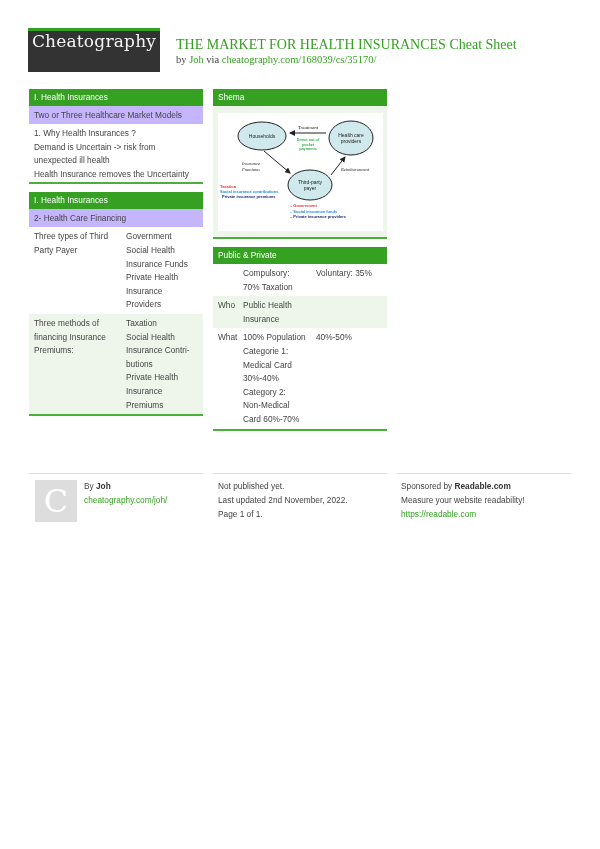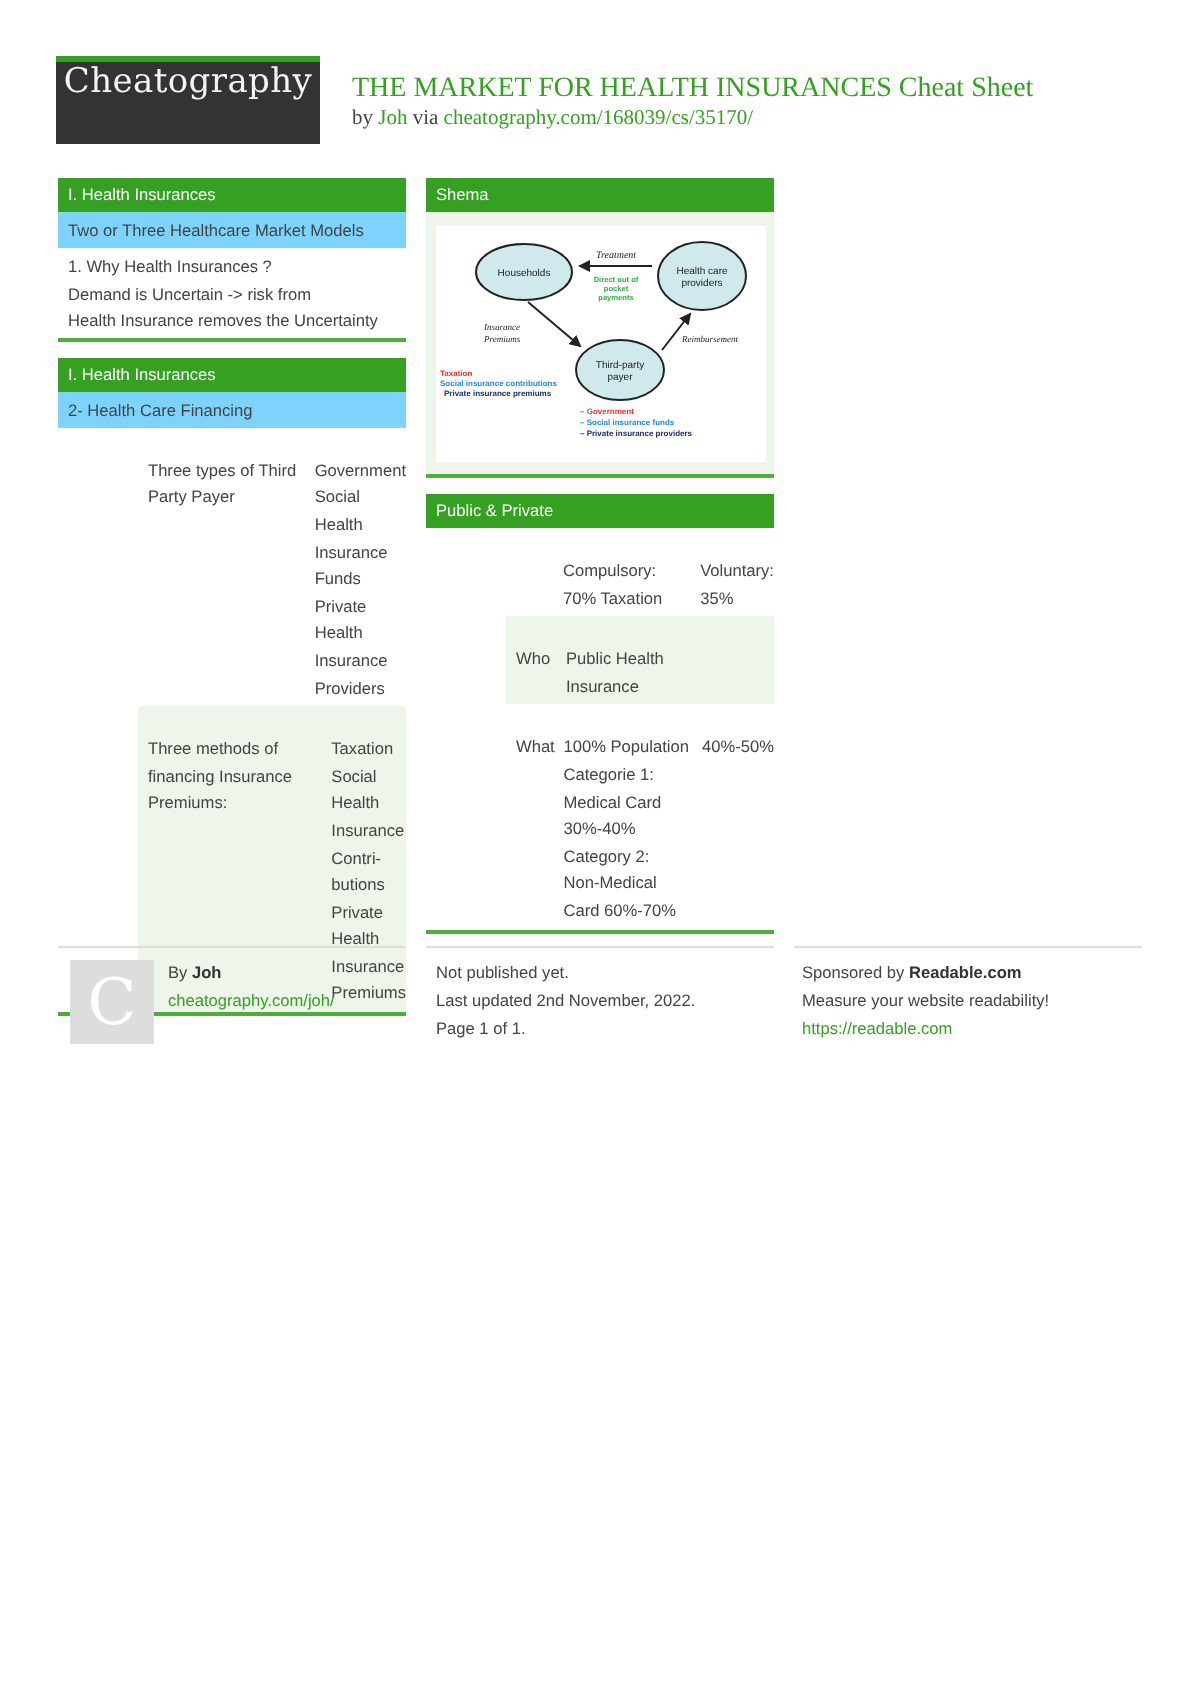--- a/index.html
+++ b/index.html
@@ -8,23 +8,23 @@
   .logo span { color:#f4f4f4; font-family:"DejaVu Serif", serif; font-size:17px; letter-spacing:0.2px; }
   .title { position:absolute; left:176px; top:37px; font-family:"Liberation Serif", serif; font-size:14px; color:#35a021; white-space:nowrap; }
   .byline { position:absolute; left:176px; top:54px; font-family:"Liberation Serif", serif; font-size:10.5px; color:#444; white-space:nowrap; }
   .byline .g { color:#35a021; }
 
   .col { position:absolute; width:174px; }
   .col.c1 { left:29px; top:89px; }
   .col.c2 { left:213px; top:89px; }
   .section { margin-bottom:8px; border-bottom:2px solid #4ab03a; }
   .sec-head { background:#35a021; color:#fff; font-size:8.3px; padding:0 5px; height:17px; line-height:17px; }
-  .sub { background:#7dd3fc; font-size:8.3px; padding:0 5px; height:18px; line-height:18px; color:#444; }
+  .sub { background:#c4b5fd; font-size:8.3px; padding:0 5px; height:18px; line-height:18px; color:#444; }
   .txt { font-size:8.3px; line-height:13.6px; padding:3px 5px 1px; color:#444; }
-  .row { display:flex; font-size:8.3px; line-height:13.6px; padding:15px 0 2px; color:#444;margin-left:40px; }
+  .row { display:flex; font-size:8.3px; line-height:13.6px; padding:3px 0 2px; color:#444; }
   .row.alt { background:#eef6ec; }
   .row .k { width:97px; padding-left:5px; box-sizing:border-box; }
   .row .v { flex:1; }
   .diagram-wrap { background:#eef6ec; padding:7px 4px 6px; }
   .diagram { background:#fff; width:165px; height:118px; margin:0 auto; position:relative; }
   .pp .row .a { width:30px; padding-left:5px; box-sizing:border-box; }
   .pp .row .b { width:73px; }
   .pp .row .c { flex:1; }
 
   .foot-rule { position:absolute; top:473px; height:1px; background:#dddddd; }
@@ -48,20 +48,21 @@
   <span class="g">cheatography.com/168039/cs/35170/</span>
 </div>
 
 <div class="col c1">
   <div class="section">
     <div class="sec-head">I. Health Insurances</div>
     <div class="sub">Two or Three Healthcare Market Models</div>
     <div class="txt">
       <div>1. Why Health Insurances ?</div>
       <div>Demand is Uncertain -&gt; risk from</div>
+      <div>unexpected ill health</div>
       <div>Health Insurance removes the Uncertainty</div>
     </div>
   </div>
 
   <div class="section">
     <div class="sec-head">I. Health Insurances</div>
     <div class="sub">2- Health Care Financing</div>
     <div class="row">
       <div class="k">
         <div>Three types of Third</div>

